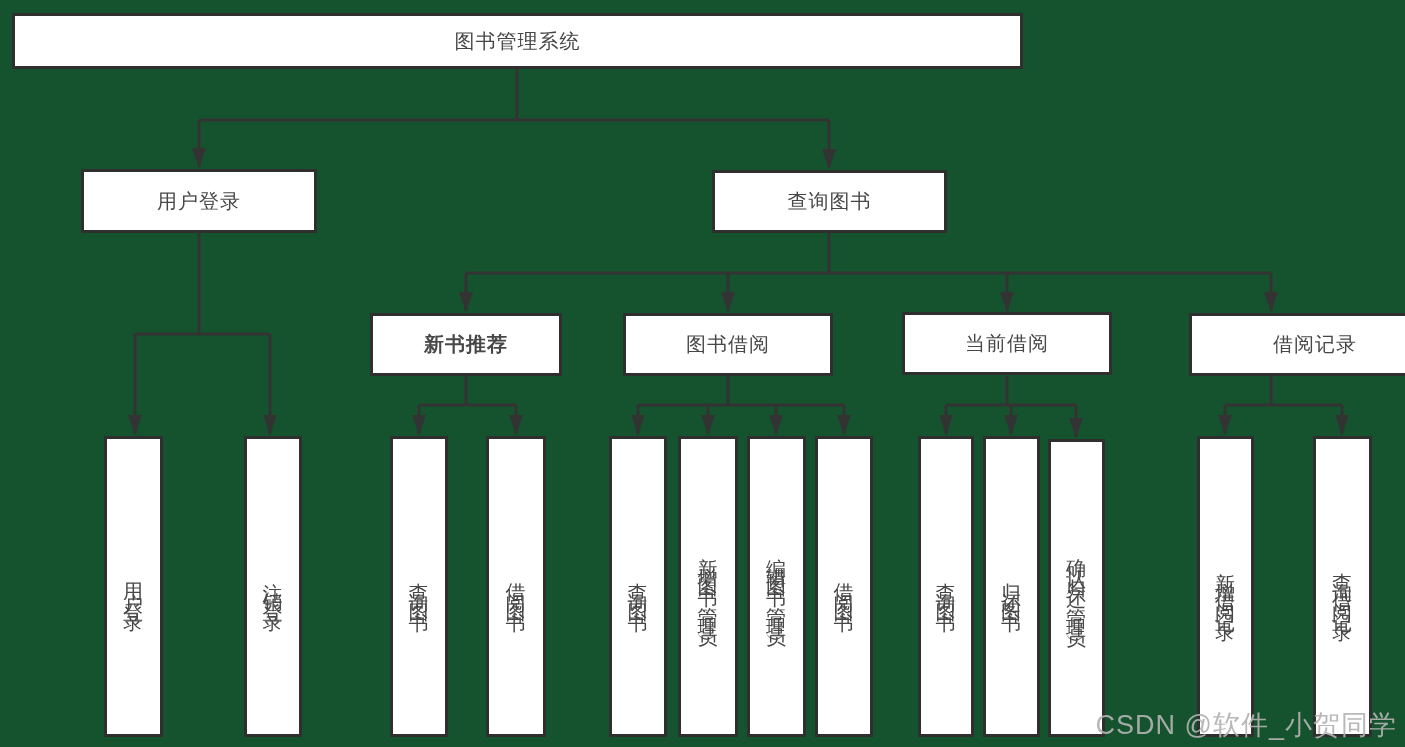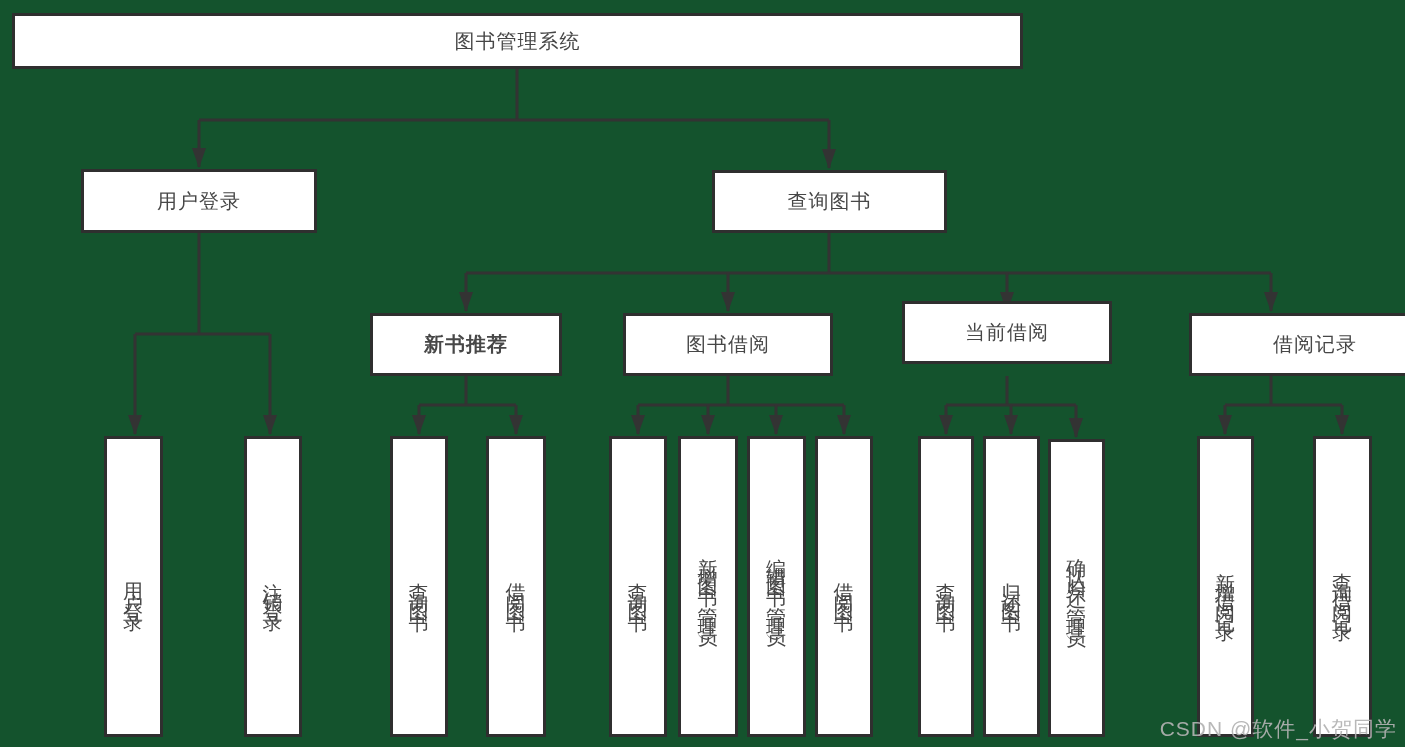--- a/index.html
+++ b/index.html
@@ -36,21 +36,21 @@
   }
   #connectors{
     position:absolute;
     left:0;top:0;
     z-index:1;
   }
   #watermark{
     position:absolute;
     right:8px;
     bottom:4px;
-    font-size:21px;
+    font-size:27px;
     color:rgba(178,178,178,0.92);
     letter-spacing:1px;
     z-index:5;
     white-space:nowrap;
   }
 </style>
 </head>
 <body>
 
 <div id="stage">
@@ -115,21 +115,21 @@
   <div class="node" style="left:712px;top:170px;width:235px;height:63px;">
     <span>查询图书</span>
   </div>
 
   <div class="node" style="left:370px;top:313px;width:192px;height:63px;font-weight:bold;">
     <span>新书推荐</span>
   </div>
   <div class="node" style="left:623px;top:313px;width:210px;height:63px;">
     <span>图书借阅</span>
   </div>
-  <div class="node" style="left:902px;top:301px;width:210px;height:63px;">
+  <div class="node" style="left:902px;top:312px;width:210px;height:63px;">
     <span>当前借阅</span>
   </div>
   <div class="node" style="left:1189px;top:313px;width:252px;height:63px;">
     <span>借阅记录</span>
   </div>
 
   <div class="node leaf" style="left:104px;top:436px;width:59px;height:301px;">
     <span class="vtext">用户登录</span>
   </div>
   <div class="node leaf" style="left:244px;top:436px;width:58px;height:301px;">

